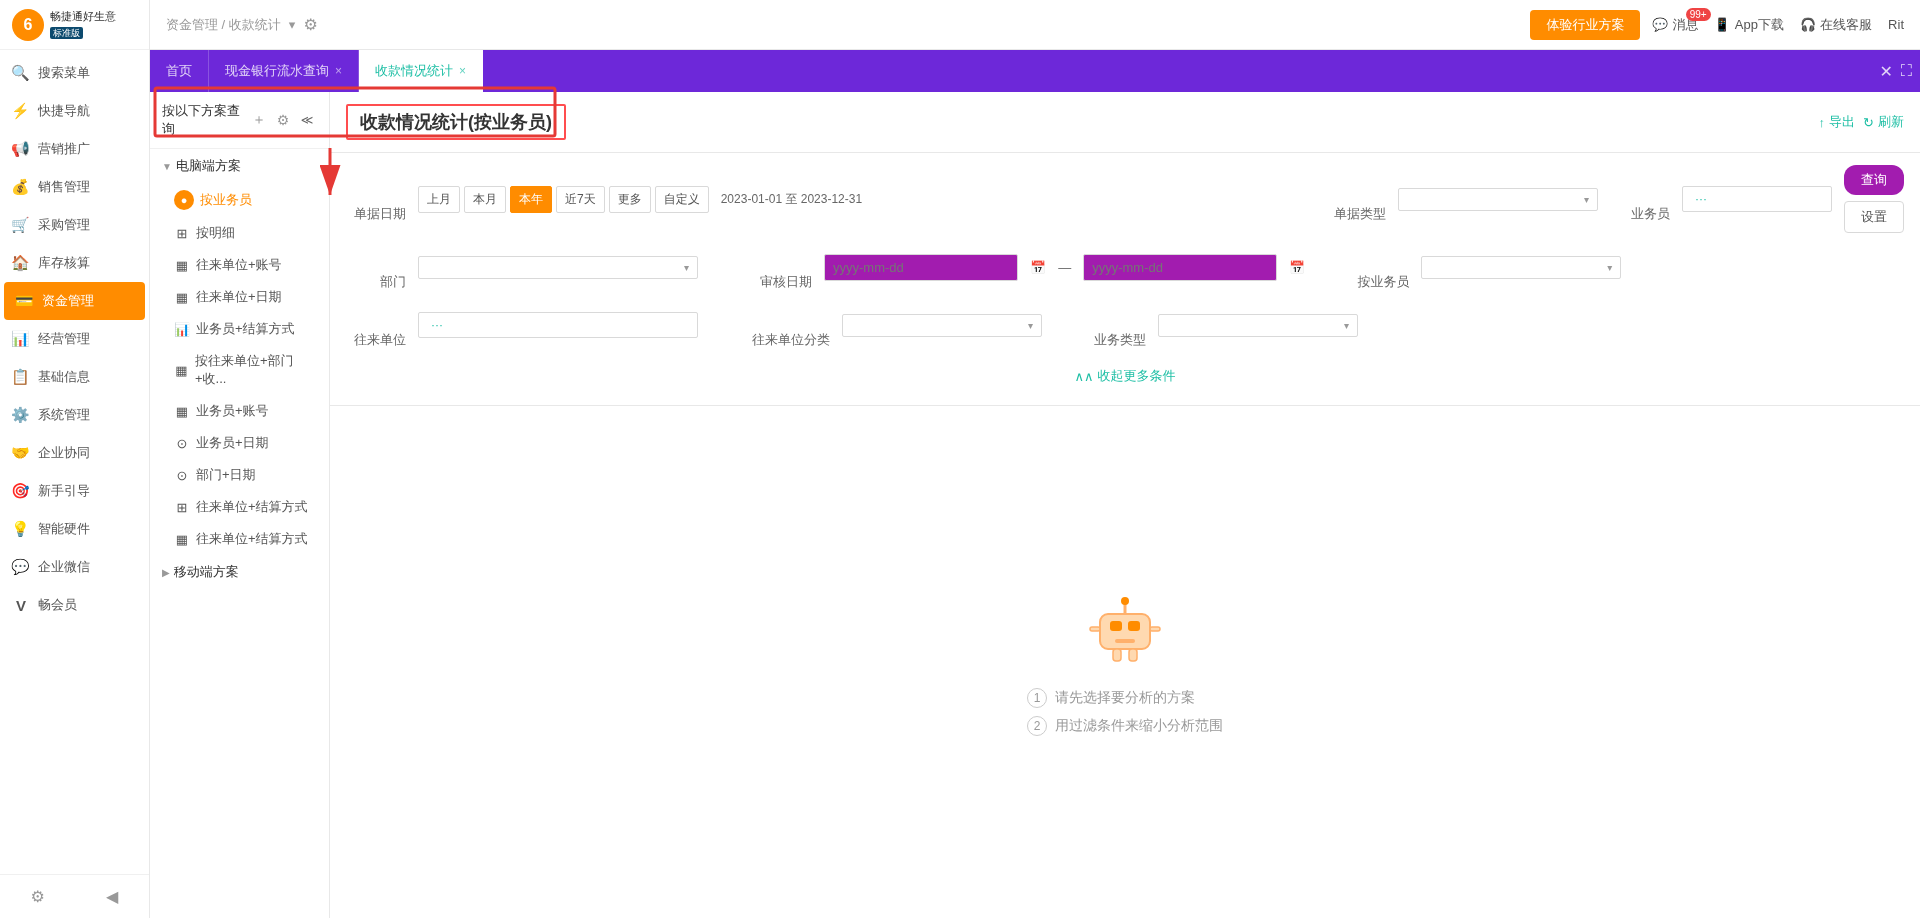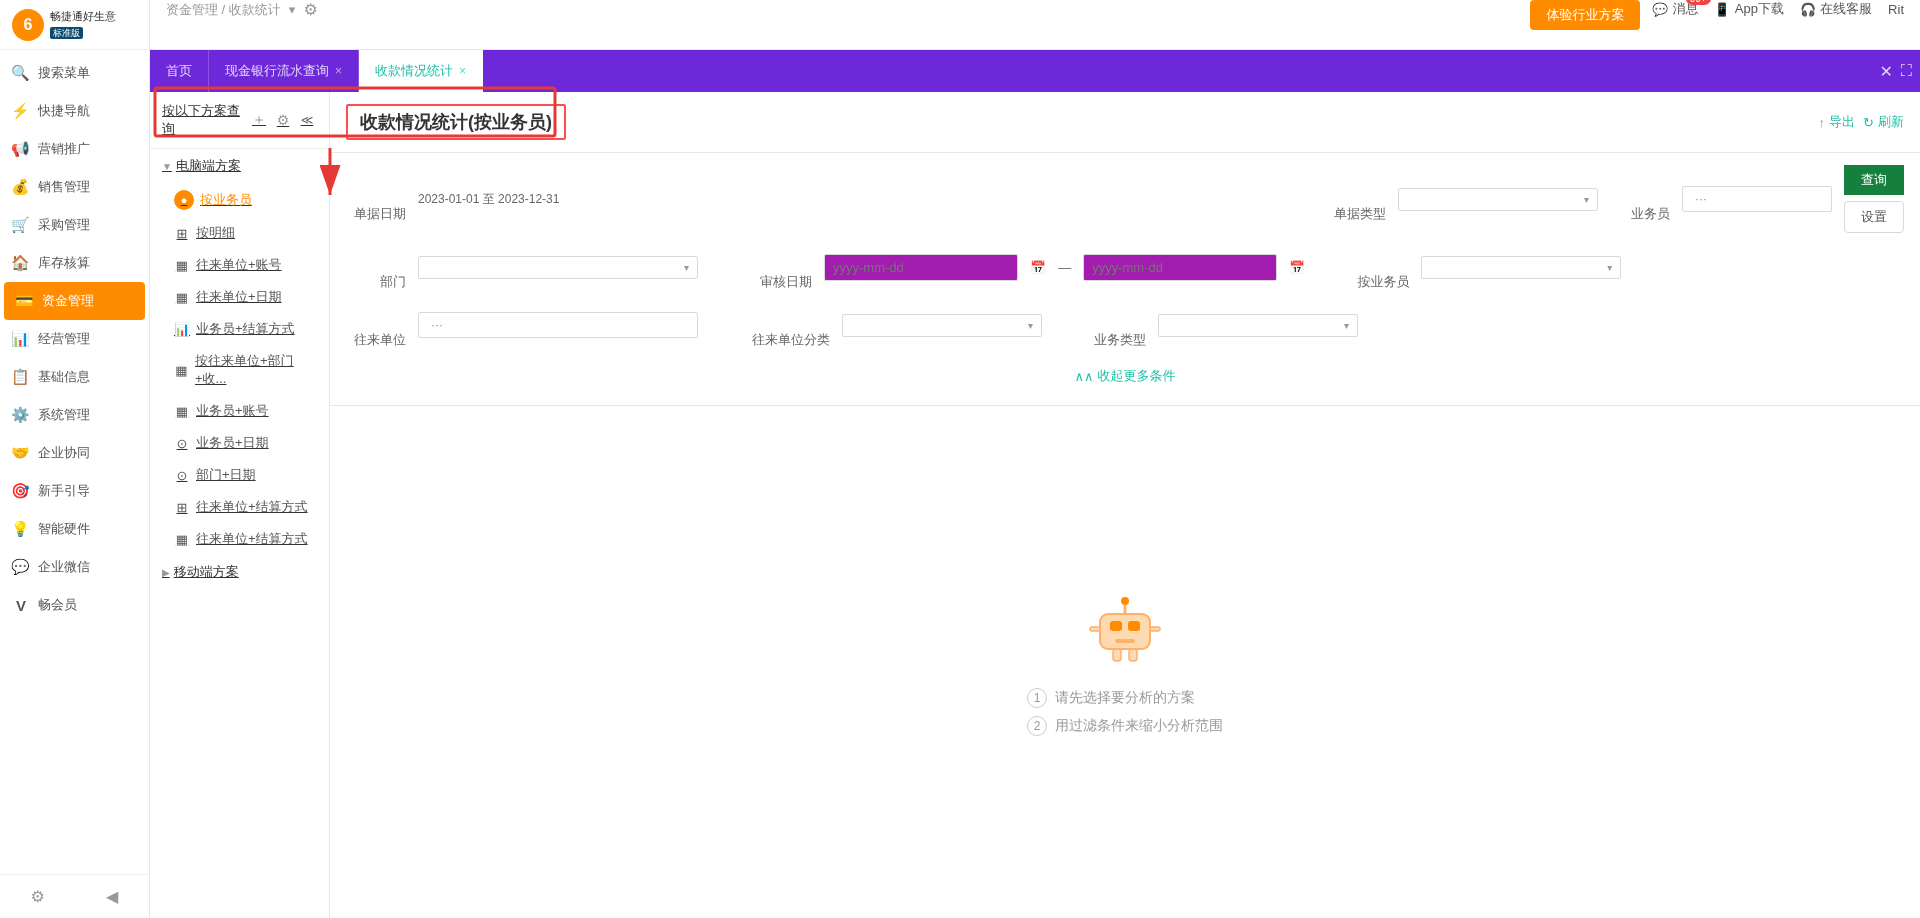--- a/index.html
+++ b/index.html
@@ -15,21 +15,21 @@
     .sidebar-item.active { background: #ff8c00; color: white; border-radius: 4px; margin: 0 4px; }
     .sidebar-item .item-icon { width: 18px; height: 18px; display: flex; align-items: center; justify-content: center; font-size: 15px; flex-shrink: 0; }
     .sidebar-item .item-label { font-size: 13px; }
     .sidebar-footer { padding: 8px 0; border-top: 1px solid #f0f0f0; display: flex; align-items: center; justify-content: space-around; }
     .sidebar-footer-btn { cursor: pointer; color: #999; font-size: 16px; padding: 4px 8px; }
 
     
     .main { flex: 1; display: flex; flex-direction: column; overflow: hidden; }
 
     
-    .topbar { height: 50px; background: #fff; display: flex; align-items: flex-start; padding: 0 16px; border-bottom: 1px solid #e8e8e8; gap: 12px; }
+    .topbar { height: 50px; background: #fff; display: flex; align-items: center; padding: 0 16px; border-bottom: 1px solid #e8e8e8; gap: 12px; }
     .topbar-left { display: flex; align-items: center; gap: 8px; flex: 1; }
     .topbar-breadcrumb { font-size: 13px; color: #999; }
     .topbar-dropdown { cursor: pointer; color: #999; }
     .topbar-gear { cursor: pointer; color: #999; font-size: 16px; }
     .topbar-trial-btn { background: #ff8c00; color: white; border: none; padding: 6px 16px; border-radius: 4px; cursor: pointer; font-size: 13px; }
     .topbar-right { display: flex; align-items: center; gap: 16px; }
     .topbar-msg { display: flex; align-items: center; gap: 4px; cursor: pointer; color: #555; font-size: 13px; position: relative; }
     .badge { background: #ef4444; color: white; font-size: 10px; padding: 1px 4px; border-radius: 8px; position: absolute; top: -8px; right: -12px; }
     .topbar-user { font-size: 13px; color: #555; cursor: pointer; }
 
@@ -41,21 +41,21 @@
     .tab .tab-close { font-size: 12px; cursor: pointer; opacity: 0.7; }
     .tab.home-tab { font-weight: normal; }
     .tabbar-spacer { flex: 1; }
     .tabbar-controls { display: flex; align-items: center; padding: 0 8px; gap: 8px; }
     .tabbar-ctrl-btn { color: rgba(255,255,255,0.8); cursor: pointer; font-size: 16px; }
 
     
     .content { flex: 1; display: flex; overflow: hidden; background: #f5f5f5; }
 
     
-    .left-panel { width: 180px; background: #fff; border-right: 1px solid #e8e8e8; overflow-y: auto; flex-shrink: 0; padding: 0; text-decoration: underline; }
+    .left-panel { width: 180px; background: #fff; border-right: 1px solid #e8e8e8; overflow-y: auto; flex-shrink: 0; padding: 0; }
     .scheme-header { display: flex; align-items: center; justify-content: space-between; padding: 10px 12px; border-bottom: 1px solid #f0f0f0; }
     .scheme-title { font-size: 13px; color: #333; font-weight: 500; }
     .scheme-actions { display: flex; gap: 4px; align-items: center; }
     .scheme-action-btn { width: 20px; height: 20px; display: flex; align-items: center; justify-content: center; cursor: pointer; color: #999; font-size: 14px; }
     .scheme-action-btn.collapse { font-size: 12px; color: #666; }
 
     .scheme-group { }
     .scheme-group-header { display: flex; align-items: center; padding: 8px 12px; cursor: pointer; color: #333; font-size: 13px; gap: 4px; }
     .scheme-group-header .arrow { font-size: 10px; color: #999; }
     .scheme-group-label { font-weight: 500; }
@@ -81,21 +81,21 @@
     .filter-label { font-size: 13px; color: #666; white-space: nowrap; min-width: 60px; text-align: right; margin-top: 30px; }
     .filter-date-group { display: flex; align-items: center; gap: 4px; }
     .date-btn { padding: 4px 8px; border: 1px solid #d9d9d9; border-radius: 2px; cursor: pointer; font-size: 12px; color: #555; background: #fff; }
     .date-btn.active { background: #ff8c00; color: white; border-color: #ff8c00; }
     .date-range { display: flex; align-items: center; gap: 4px; font-size: 12px; color: #666; }
     .filter-select { display: flex; align-items: center; border: 1px solid #d9d9d9; border-radius: 2px; padding: 5px 8px; cursor: pointer; background: #fff; font-size: 13px; color: #333; gap: 4px; min-width: 120px; }
     .filter-select .select-arrow { color: #999; font-size: 10px; margin-left: auto; }
     .filter-input { border: 1px solid #d9d9d9; border-radius: 2px; padding: 5px 8px; font-size: 13px; color: #333; min-width: 120px; background: #a21caf; color: #bbb; }
     .filter-dash { color: #666; }
     .filter-cal { color: #999; cursor: pointer; }
-    .query-btn { background: #15803d; color: white; border: none; padding: 6px 16px; border-radius: 0; cursor: pointer; font-size: 13px; }
+    .query-btn { background: #a21caf; color: white; border: none; padding: 6px 16px; border-radius: 12px; cursor: pointer; font-size: 13px; }
     .set-btn { background: #fff; color: #555; border: 1px solid #d9d9d9; padding: 6px 16px; border-radius: 4px; cursor: pointer; font-size: 13px; }
     .filter-actions-col { display: flex; flex-direction: column; gap: 6px; }
     .collapse-btn { display: flex; align-items: center; gap: 4px; color: #1ebfa5; cursor: pointer; font-size: 13px; justify-content: center; padding: 8px 0; }
 
     
     .data-area { flex: 1; background: #fff; margin: 0; display: flex; flex-direction: column; align-items: center; justify-content: center; }
     .empty-state { display: flex; flex-direction: column; align-items: center; gap: 16px; }
     .empty-steps { display: flex; flex-direction: column; gap: 8px; }
     .empty-step { display: flex; align-items: center; gap: 8px; color: #999; font-size: 14px; }
     .step-num { width: 20px; height: 20px; border-radius: 50%; border: 1px solid #ccc; display: flex; align-items: center; justify-content: center; font-size: 12px; color: #999; }
@@ -316,20 +316,28 @@
             <span>↻</span>
             <span>刷新</span>
           </div>
         </div>
       </div>
 
       <div class="filter-area">
 
         <div class="filter-row">
           <span class="filter-label">单据日期</span>
+          <div class="filter-date-group">
+            <button class="date-btn">上月</button>
+            <button class="date-btn">本月</button>
+            <button class="date-btn active">本年</button>
+            <button class="date-btn">近7天</button>
+            <button class="date-btn">更多</button>
+            <button class="date-btn">自定义</button>
+          </div>
           <span class="date-range">2023-01-01 至 2023-12-31</span>
           <div style="flex:1"></div>
           <span class="filter-label">单据类型</span>
           <div class="filter-select" style="min-width:200px;">
             <span style="color:#bbb;font-size:12px;"></span>
             <span class="select-arrow">▾</span>
           </div>
           <span class="filter-label">业务员</span>
           <div class="filter-select" style="min-width:150px;">
             <span style="color:#bbb;"></span>

